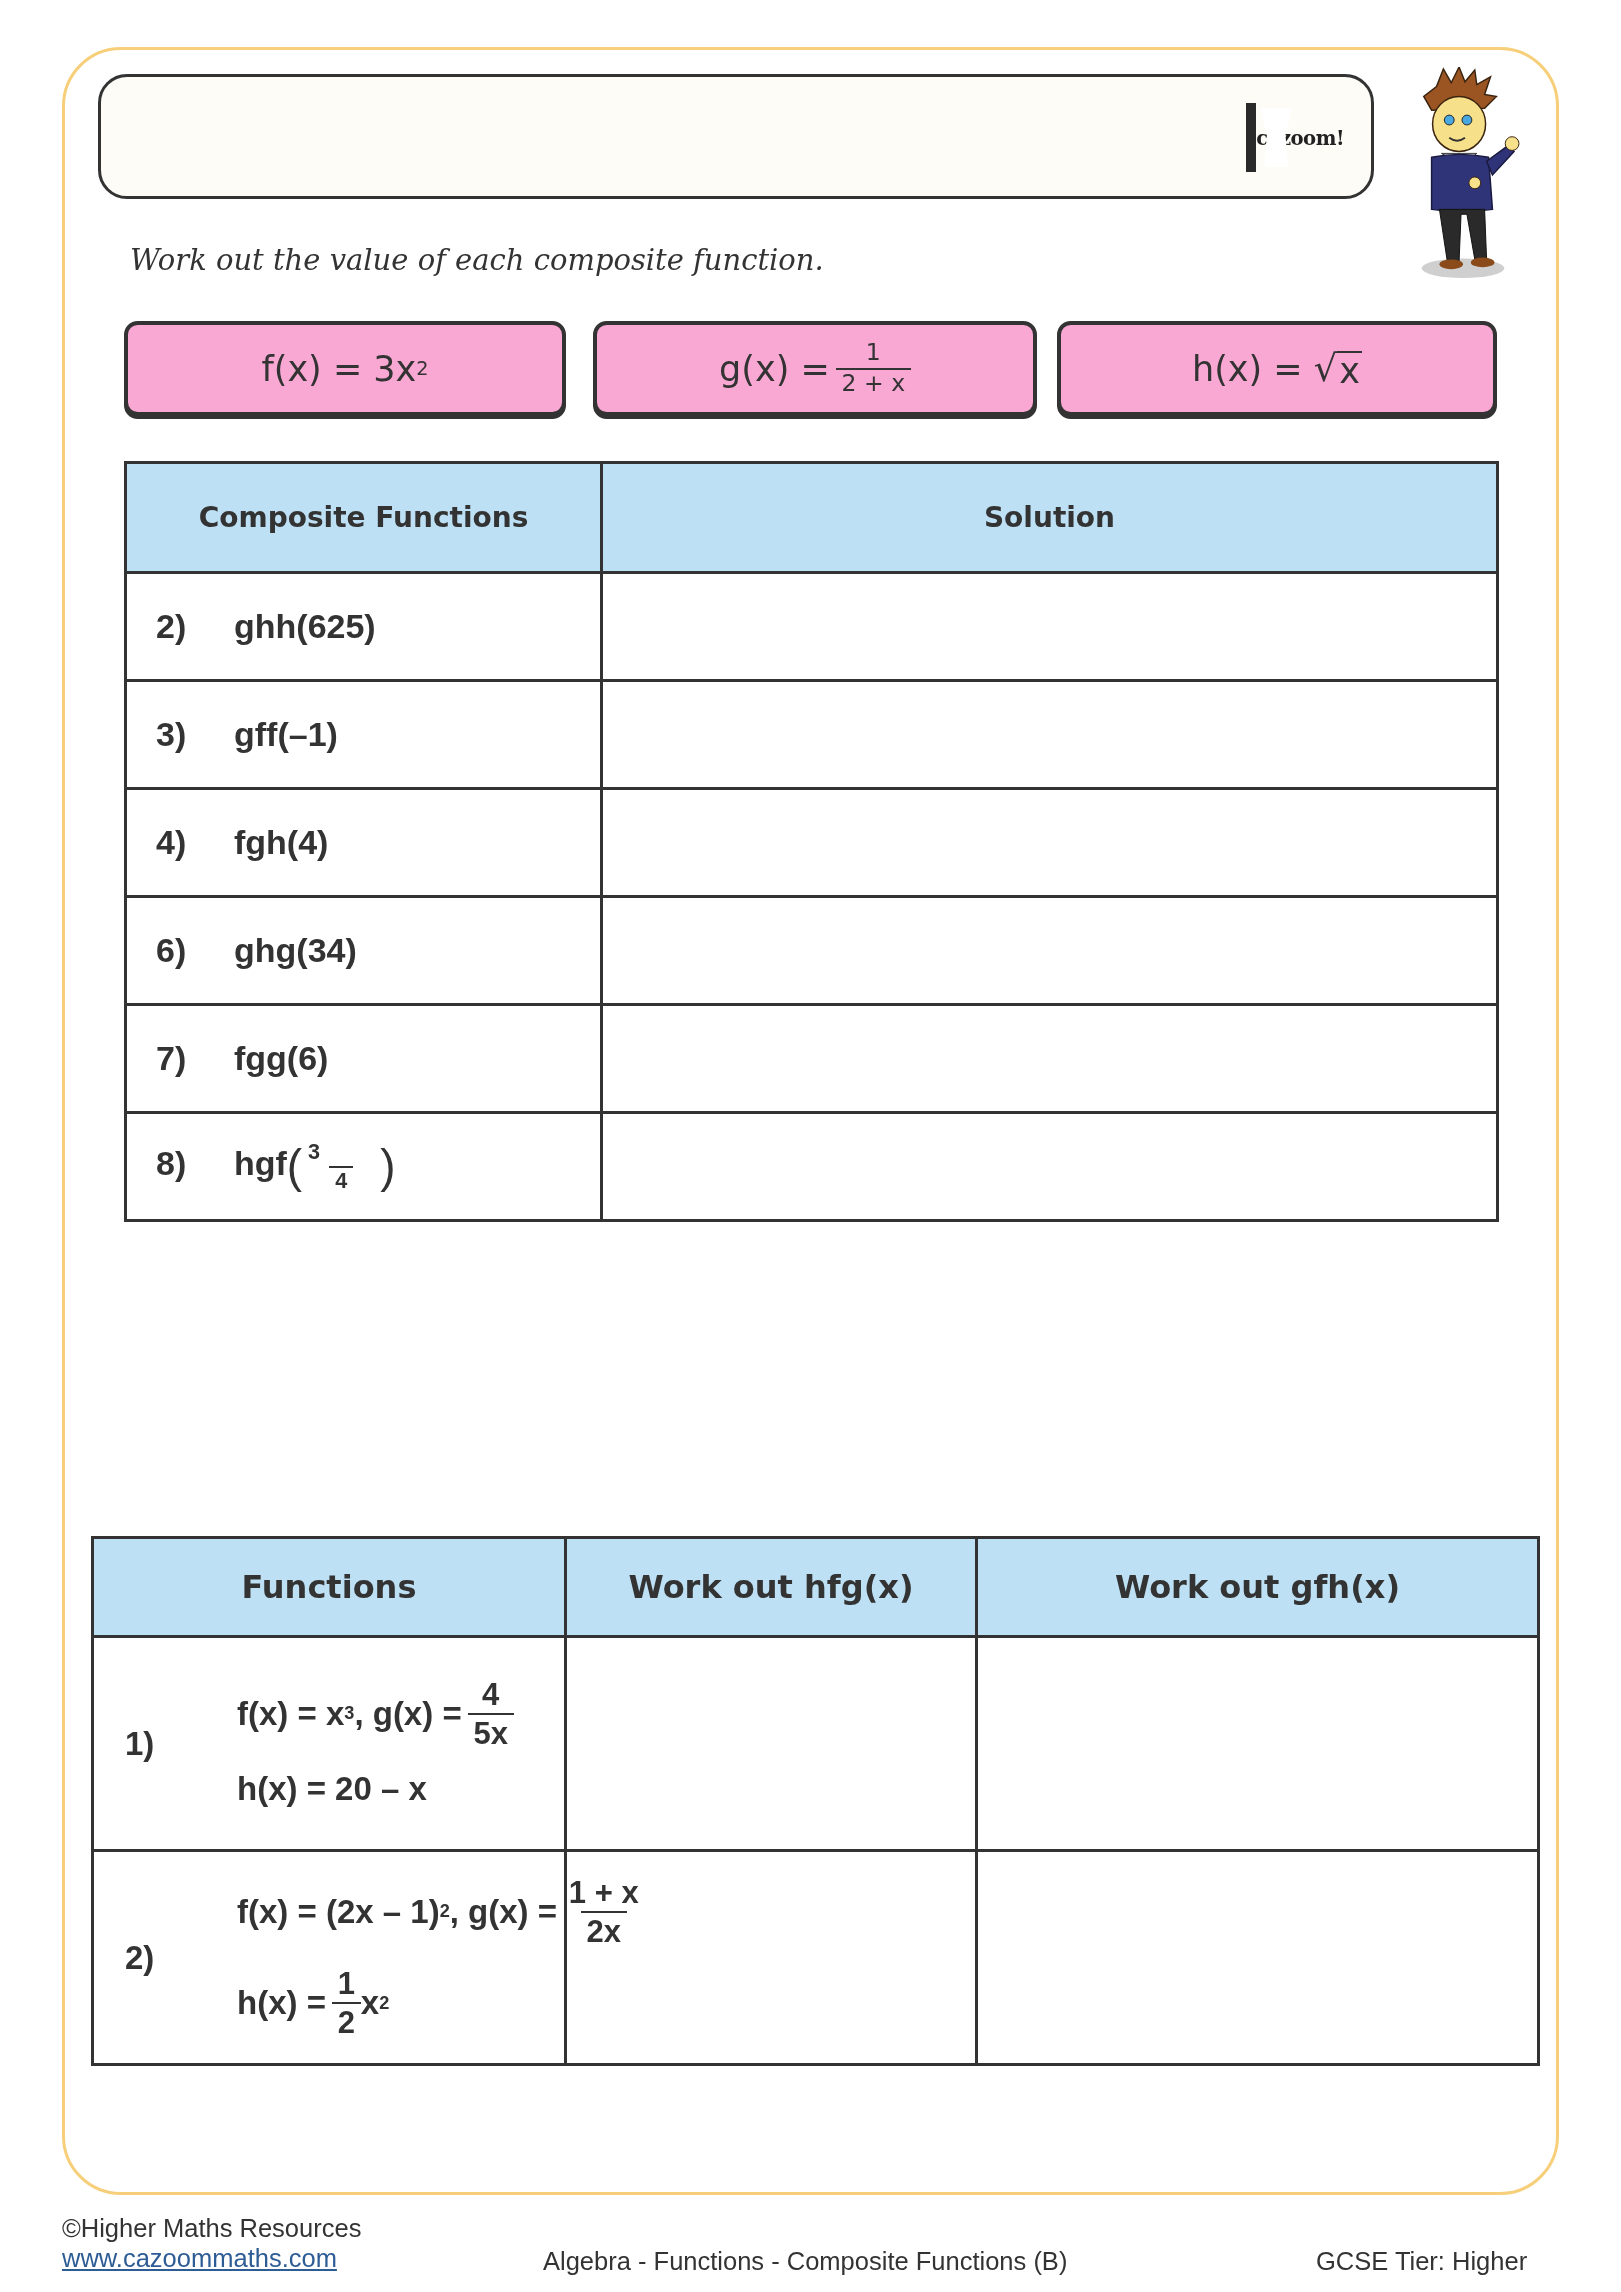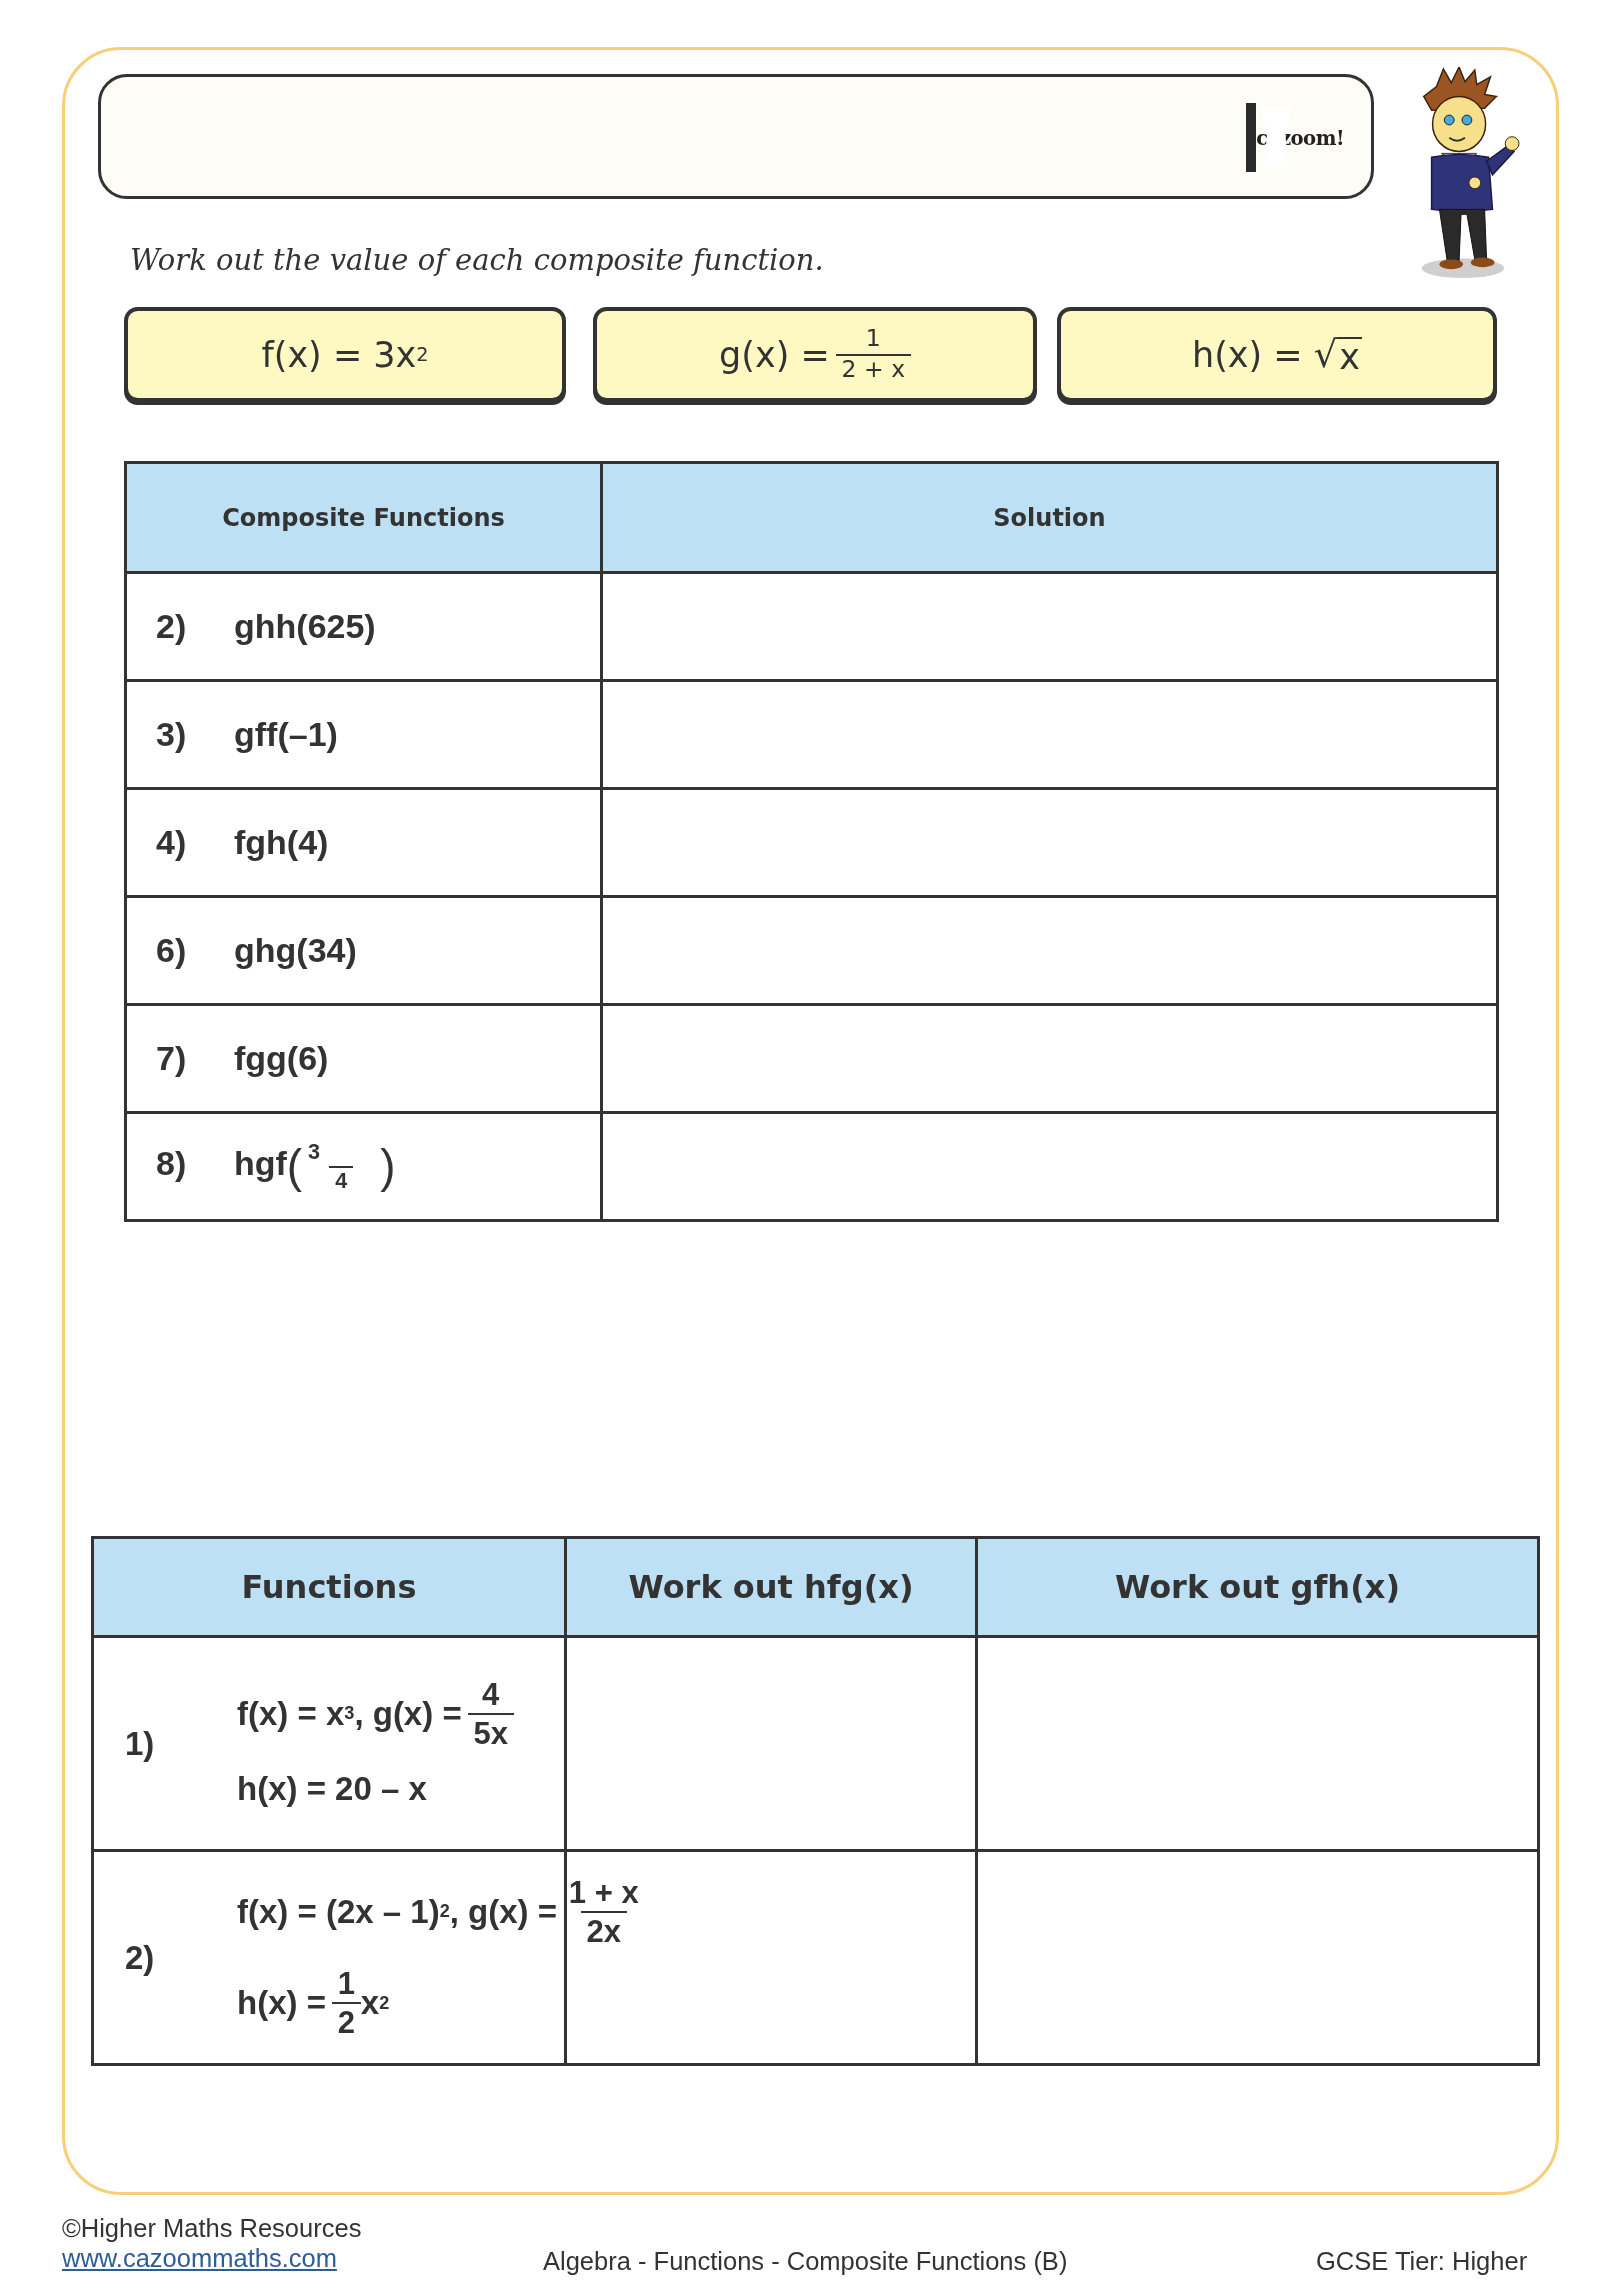--- a/index.html
+++ b/index.html
@@ -36,22 +36,22 @@
     letter-spacing: -0.5px;
   }
   .mascot { position: absolute; left: 1402px; top: 67px; width: 123px; height: 216px; }
 
   .instruction {
     position: absolute; left: 130px; top: 243px;
     font-family: "DejaVu Serif", serif; font-style: italic; font-size: 29px; color: #333333;
   }
 
   .fbox {
-    position: absolute; top: 307px; height: 95px;
-    border: 4.9px solid #333333; border-radius: 13.7px; background: #fef9c3;
+    position: absolute; top: 321px; height: 95px;
+    border: 4.9px solid #333333; border-radius: 13.7px; background: #f9a8d4;
     display: flex; align-items: center; justify-content: center;
     font-family: "DejaVu Sans", sans-serif; font-size: 35px; color: #333333;
     box-shadow: 0 2.9px 0 #333333;
   }
   .fbox-f { left: 124px; width: 442px; }
   .fbox-g { left: 593px; width: 444px; }
   .fbox-h { left: 1057px; width: 440px; }
 
   .frac { display: inline-flex; flex-direction: column; align-items: center; vertical-align: middle; margin-left: 5.9px; line-height: 1; }
   .frac .num { padding: 0 5.9px 2.9px; }
@@ -60,21 +60,21 @@
   .sqrt { display: inline-flex; align-items: flex-end; }
   .sqrt .radical { font-size: 1.05em; }
   .sqrt .radicand { border-top: 2.9px solid #333333; padding: 0 2px; line-height: 1.05; }
   sup { font-size: 0.55em; vertical-align: super; }
 
   table { border-collapse: collapse; position: absolute; table-layout: fixed; }
   td, th { border: 3.9px solid #333333; }
   th { background: #bde0f4; font-weight: bold; color: #333333; }
 
   .t1 { left: 124px; top: 461px; width: 1372px; }
-  .t1 th { height: 110px; font-family: "DejaVu Sans", sans-serif; font-size: 24px; }
+  .t1 th { height: 110px; font-family: "DejaVu Sans", sans-serif; font-size: 28px; }
   .t1 td { height: 108px; font-size: 34px; font-weight: bold; font-family: "Liberation Sans", sans-serif; }
   .t1 .q { padding-left: 29px; white-space: nowrap; }
   .t1 .num { display: inline-block; width: 78px; }
   .t1 td .frac { font-size: 21.6px; margin-left: 0; }
   .t1 td .frac .den { border-top-width: 2px; }
   .paren { font-size: 1.35em; font-weight: normal; vertical-align: middle; }
 
   .t2 { left: 91px; top: 1536px; width: 1446px; }
   .t2 th { height: 99px; font-family: "DejaVu Sans", sans-serif; font-size: 32px; }
   .t2 td { height: 214px; font-family: "Liberation Sans", sans-serif; font-size: 33px; font-weight: bold; }

